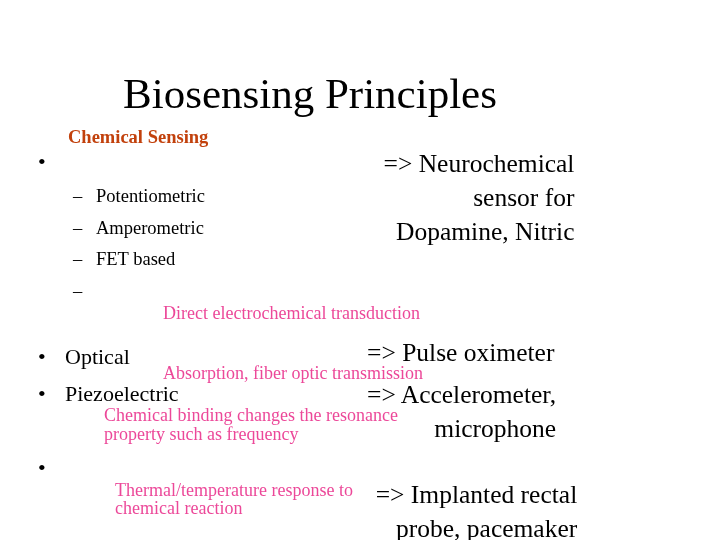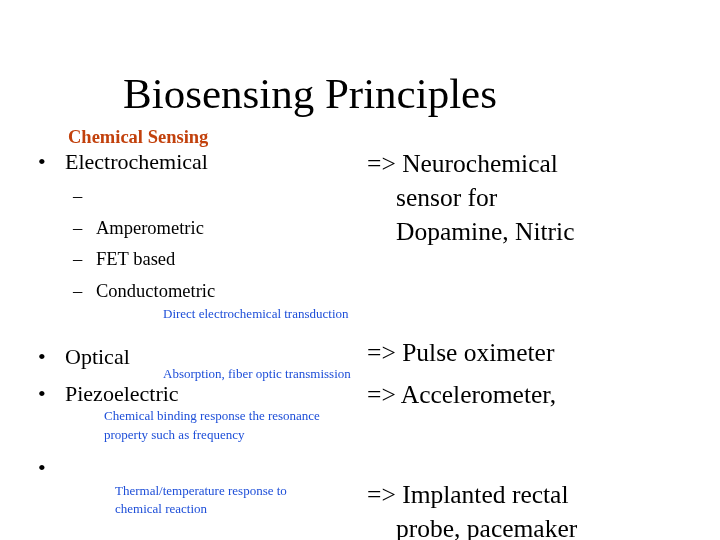--- a/index.html
+++ b/index.html
@@ -49,75 +49,75 @@
     }
     .sub-dash {
       position: absolute;
       left: 0; top: 0;
     }
     .sub-text {
       position: absolute;
       left: 23px; top: 0;
     }
     .note {
-      font-size: 13px;
+      font-size: 18px;
       line-height: 17px;
-      color: #1d4ed8;
+      color: #ec4899;
     }
     .app-line {
       font-size: 25.5px;
       line-height: 34px;
+      text-align: right;
     }
     .app-block .cont {
       padding-left: 29px;
     }
   </style>
 </head>
 <body>
 
 <div class="abs title">Biosensing Principles</div>
 
 <div class="abs section-heading">Chemical Sensing</div>
 
 <div>
 
   <div class="abs bullet-row" style="left:38px; top:149px; width:260px; height:26px;">
     <span class="bullet-dot">•</span>
-    <span class="bullet-text">Electrochemical</span>
   </div>
 
   <div class="abs sub-row" style="left:73px; top:185px; width:220px; height:22px;">
     <span class="sub-dash">–</span>
+    <span class="sub-text">Potentiometric</span>
   </div>
   <div class="abs sub-row" style="left:73px; top:217px; width:220px; height:22px;">
     <span class="sub-dash">–</span>
     <span class="sub-text">Amperometric</span>
   </div>
   <div class="abs sub-row" style="left:73px; top:248px; width:220px; height:22px;">
     <span class="sub-dash">–</span>
     <span class="sub-text">FET based</span>
   </div>
   <div class="abs sub-row" style="left:73px; top:280px; width:220px; height:22px;">
     <span class="sub-dash">–</span>
-    <span class="sub-text">Conductometric</span>
   </div>
 
   <div class="abs note" style="left:163px; top:305px;">Direct electrochemical transduction</div>
 
   <div class="abs bullet-row" style="left:38px; top:344px; width:200px; height:26px;">
     <span class="bullet-dot">•</span>
     <span class="bullet-text">Optical</span>
   </div>
   <div class="abs note" style="left:163px; top:365px;text-align:center;">Absorption, fiber optic transmission</div>
 
   <div class="abs bullet-row" style="left:38px; top:381px; width:200px; height:26px;">
     <span class="bullet-dot">•</span>
     <span class="bullet-text">Piezoelectric</span>
   </div>
-  <div class="abs note" style="left:104px; top:407px;">Chemical binding response the resonance</div>
+  <div class="abs note" style="left:104px; top:407px;">Chemical binding changes the resonance</div>
   <div class="abs note" style="left:104px; top:426px;">property such as frequency</div>
 
   <div class="abs bullet-row" style="left:38px; top:455px; width:200px; height:26px;">
     <span class="bullet-dot">•</span>
   </div>
   <div class="abs note" style="left:115px; top:482px;">Thermal/temperature response to</div>
   <div class="abs note" style="left:115px; top:500px;">chemical reaction</div>
 </div>
 
 <div>
@@ -126,19 +126,20 @@
     <div class="cont">sensor for</div>
     <div class="cont">Dopamine, Nitric</div>
   </div>
 
   <div class="abs app-block app-line" style="left:367px; top:336px;">
     <div>=&gt; Pulse oximeter</div>
   </div>
 
   <div class="abs app-block app-line" style="left:367px; top:378px;">
     <div>=&gt; Accelerometer,</div>
+    <div class="cont">microphone</div>
   </div>
 
   <div class="abs app-block app-line" style="left:367px; top:455px;margin-top:23px;">
     <div>=&gt; Implanted rectal</div>
     <div class="cont">probe, pacemaker</div>
   </div>
 </div>
 
 </body></html>

